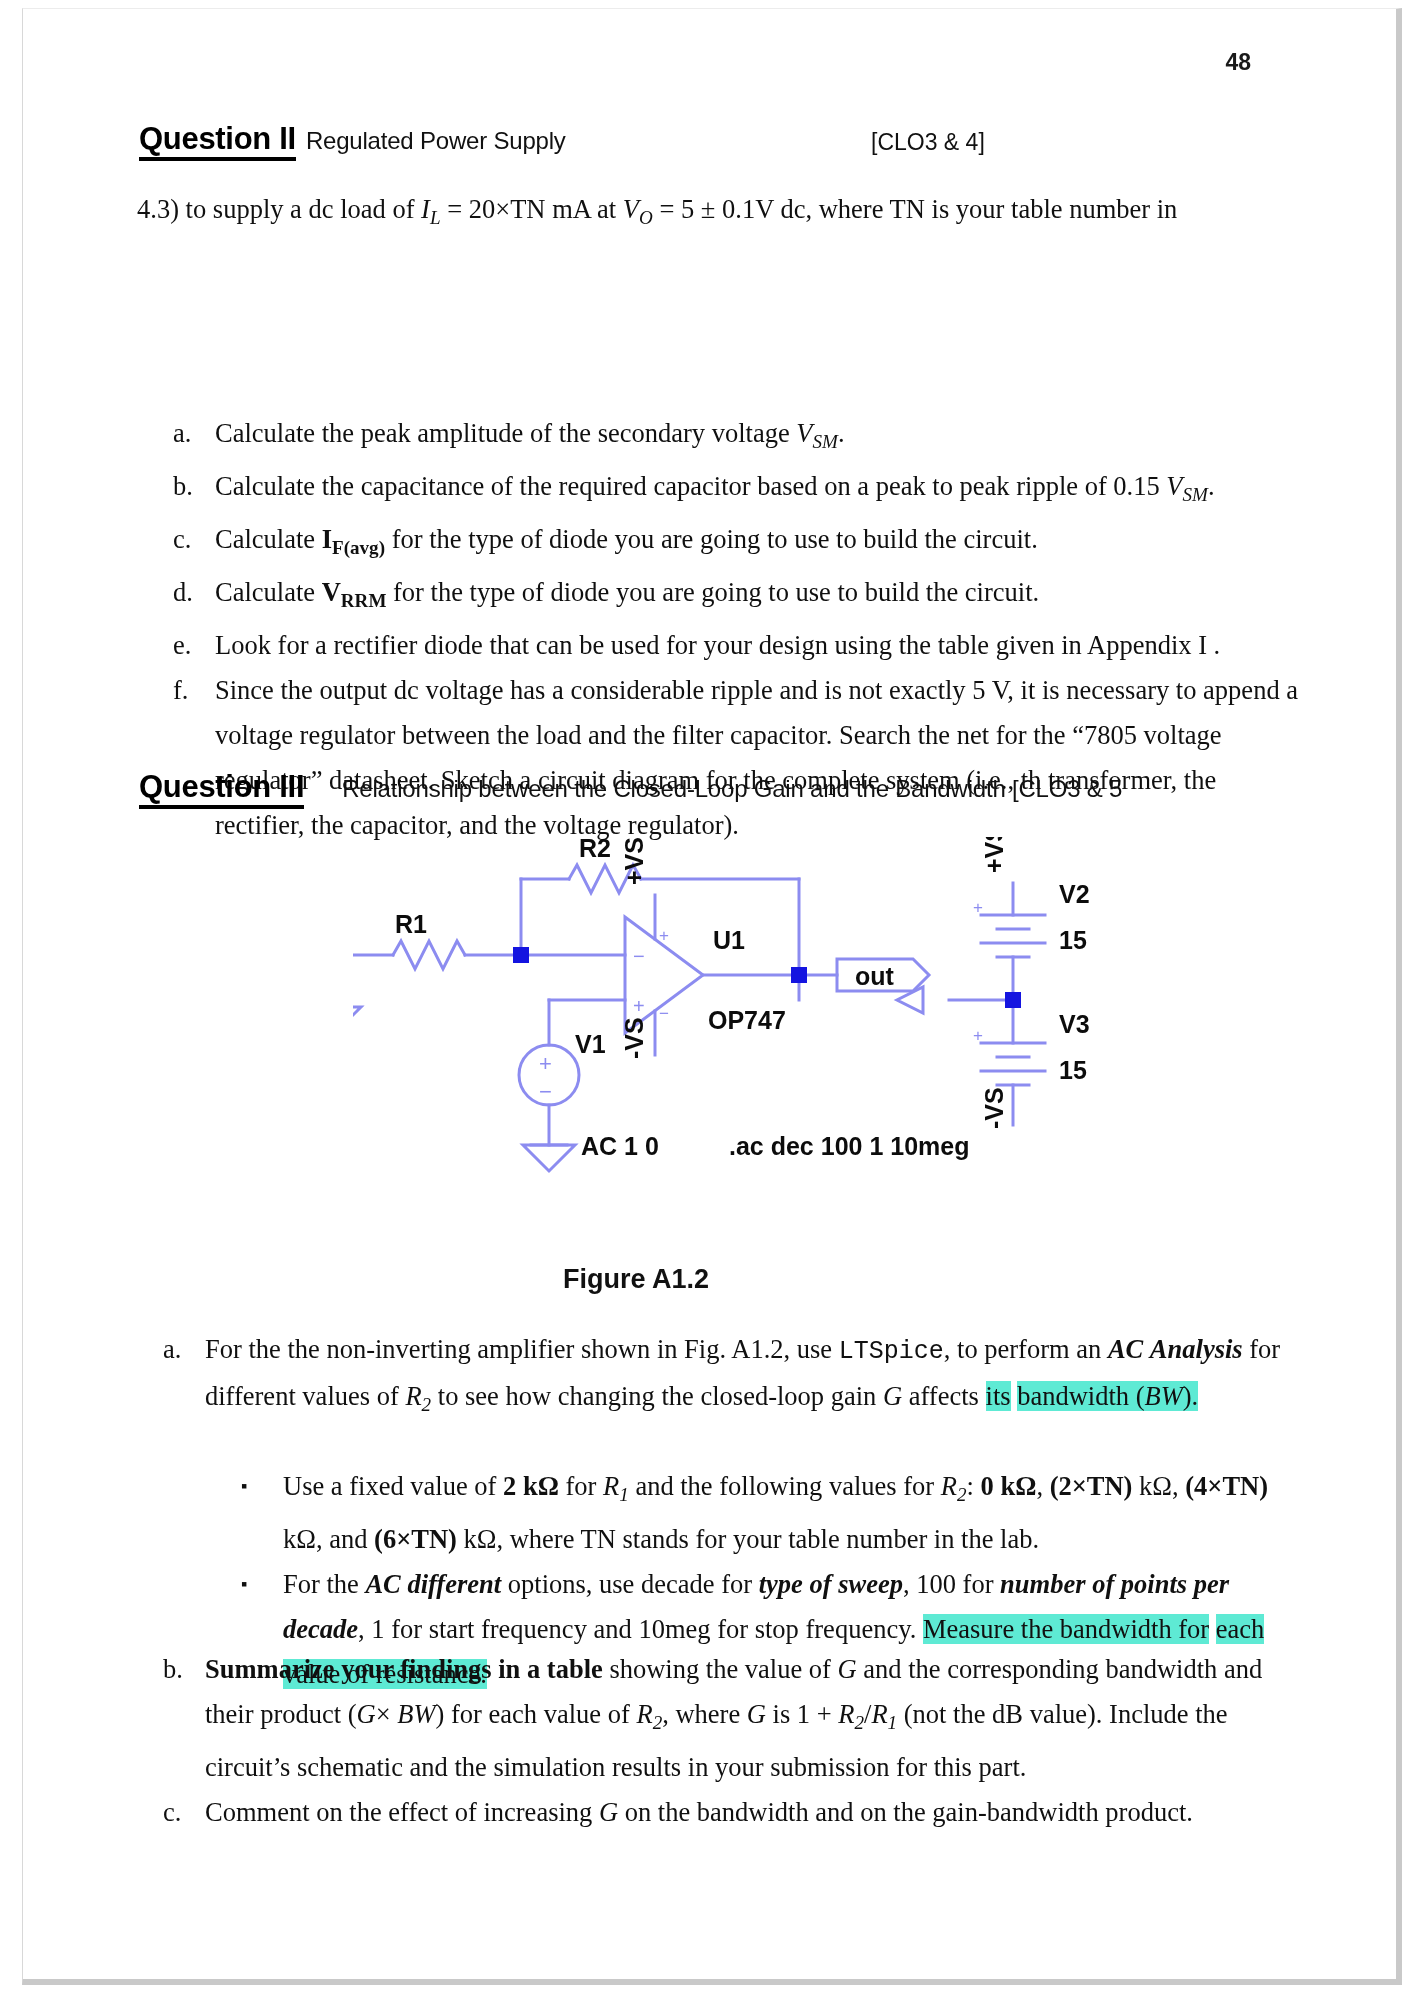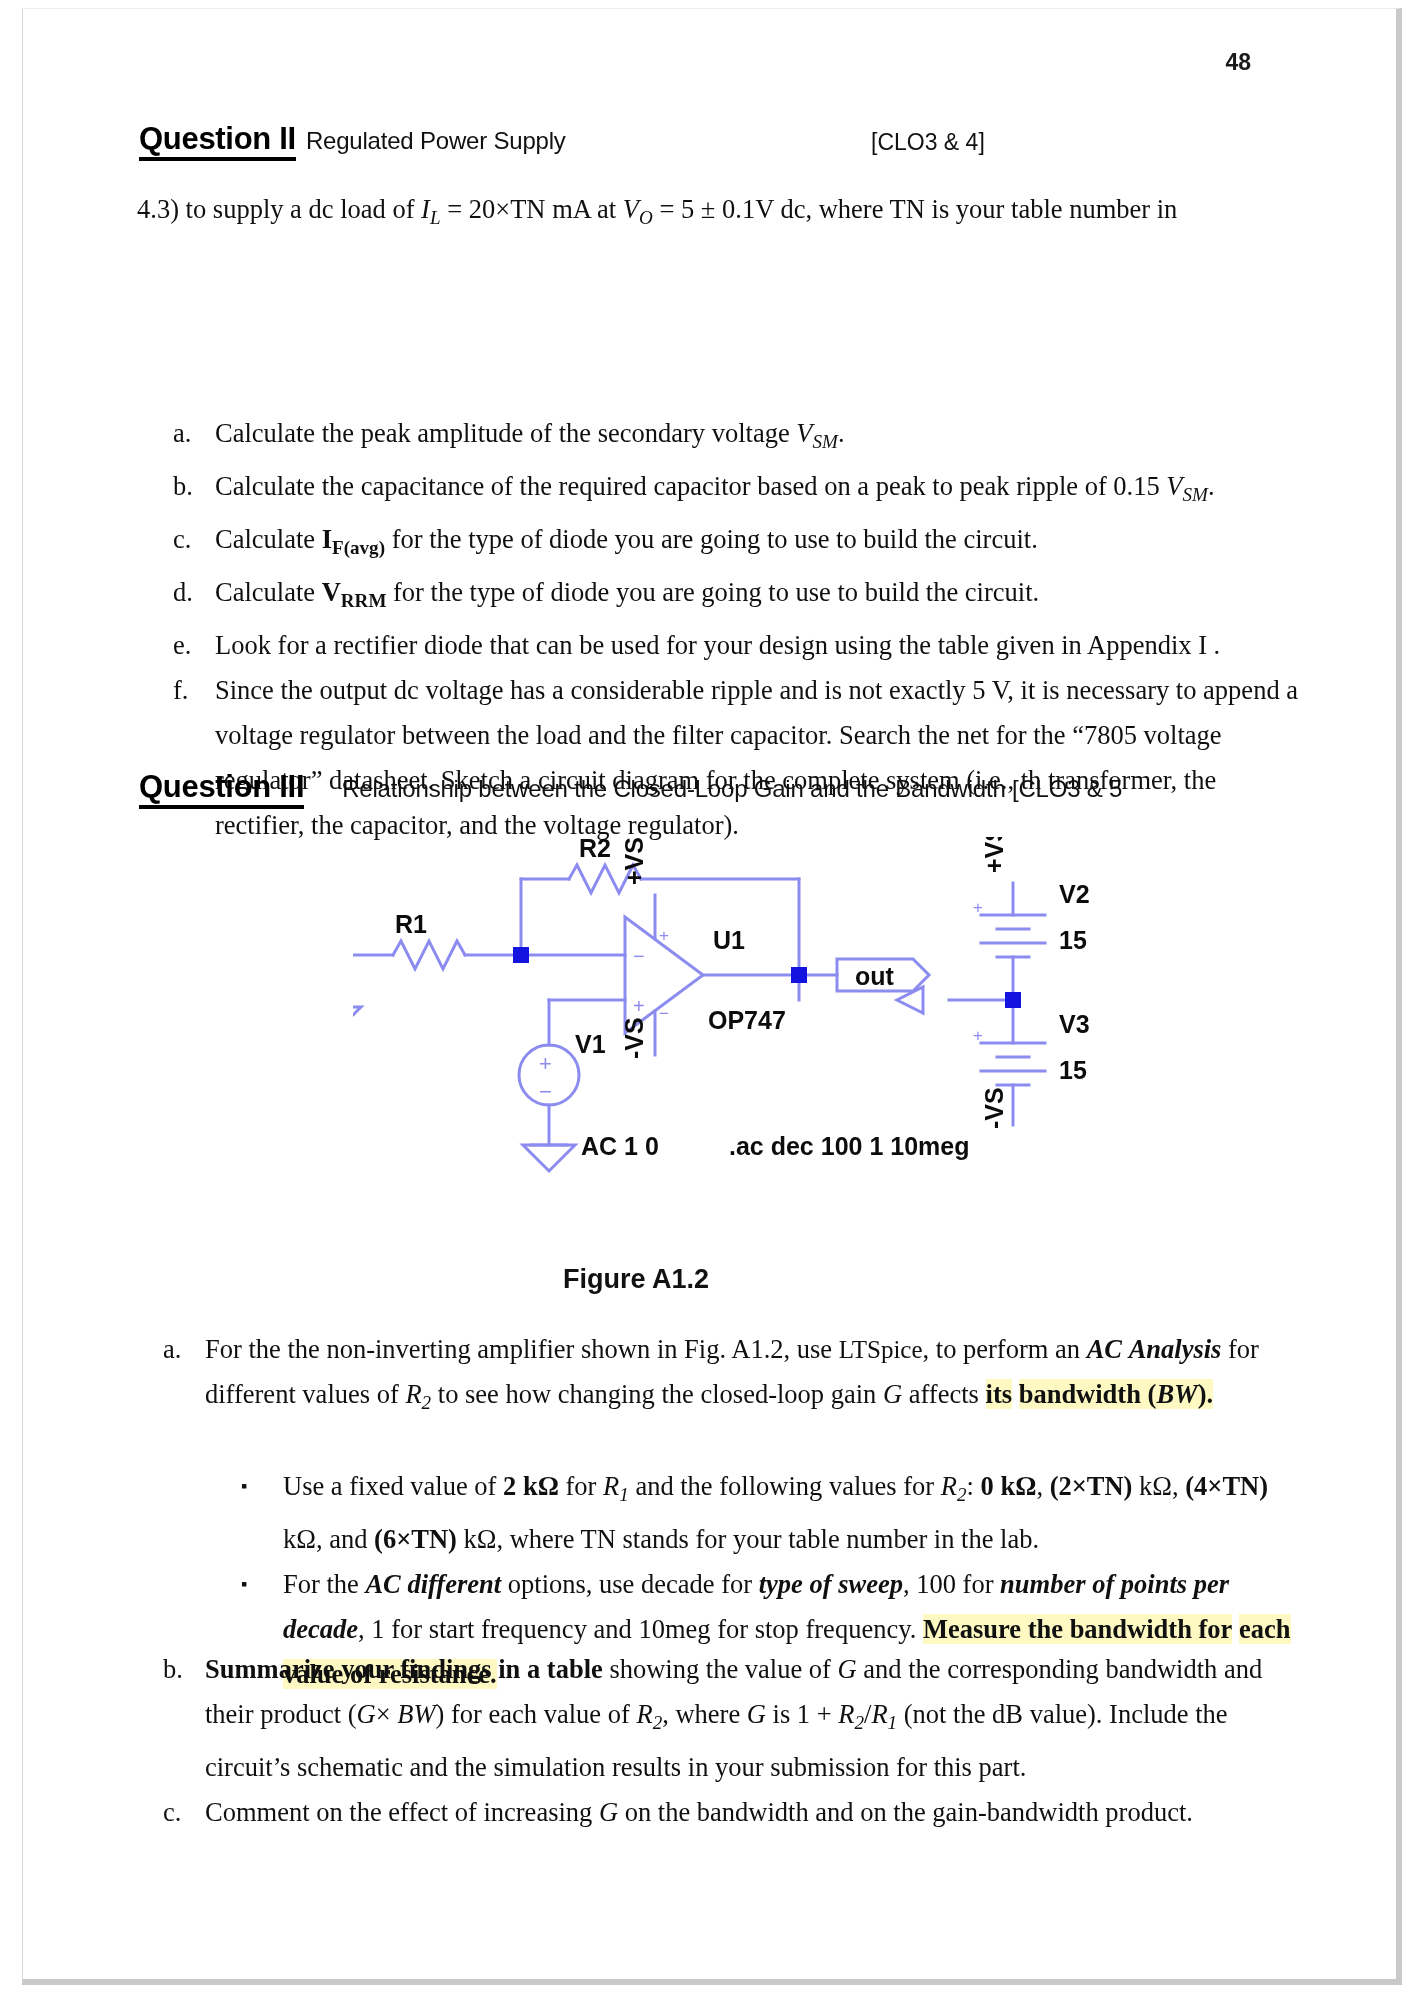--- a/index.html
+++ b/index.html
@@ -61,22 +61,22 @@
   .para{
     position:absolute;
     font-size:26.5px;
     line-height:45px;
     color:#101010;
     text-align:left;
   }
   .it{font-style:italic;}
   .bd{font-weight:bold;}
   .sub{font-size:0.72em; vertical-align:-0.32em;}
-  .hl{background:#fef9c3;font-weight:bold;}
-  .sans{font-family:Liberation Serif, serif; font-size:25px;}
+  .hl{background:#5eead4;}
+  .sans{font-family:Liberation Mono, monospace; font-size:25px;}
 
   
   .lst{position:absolute;}
   .li{
     position:relative;
     display:flex;
     font-size:26.5px;
     line-height:45px;
     color:#101010;
   }

